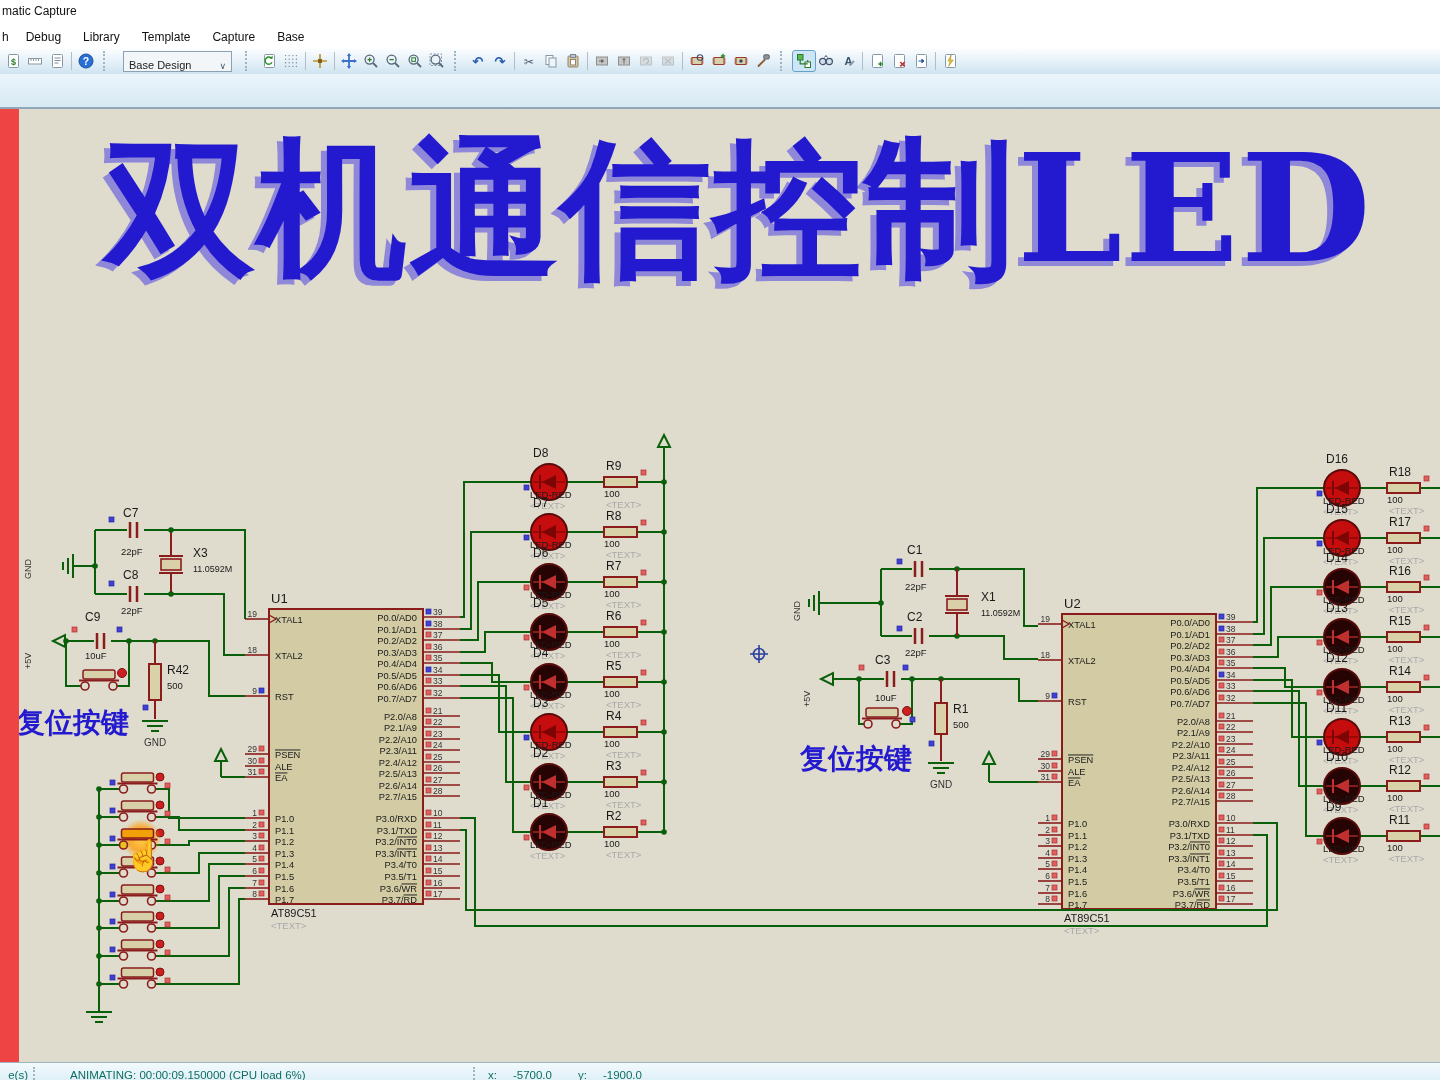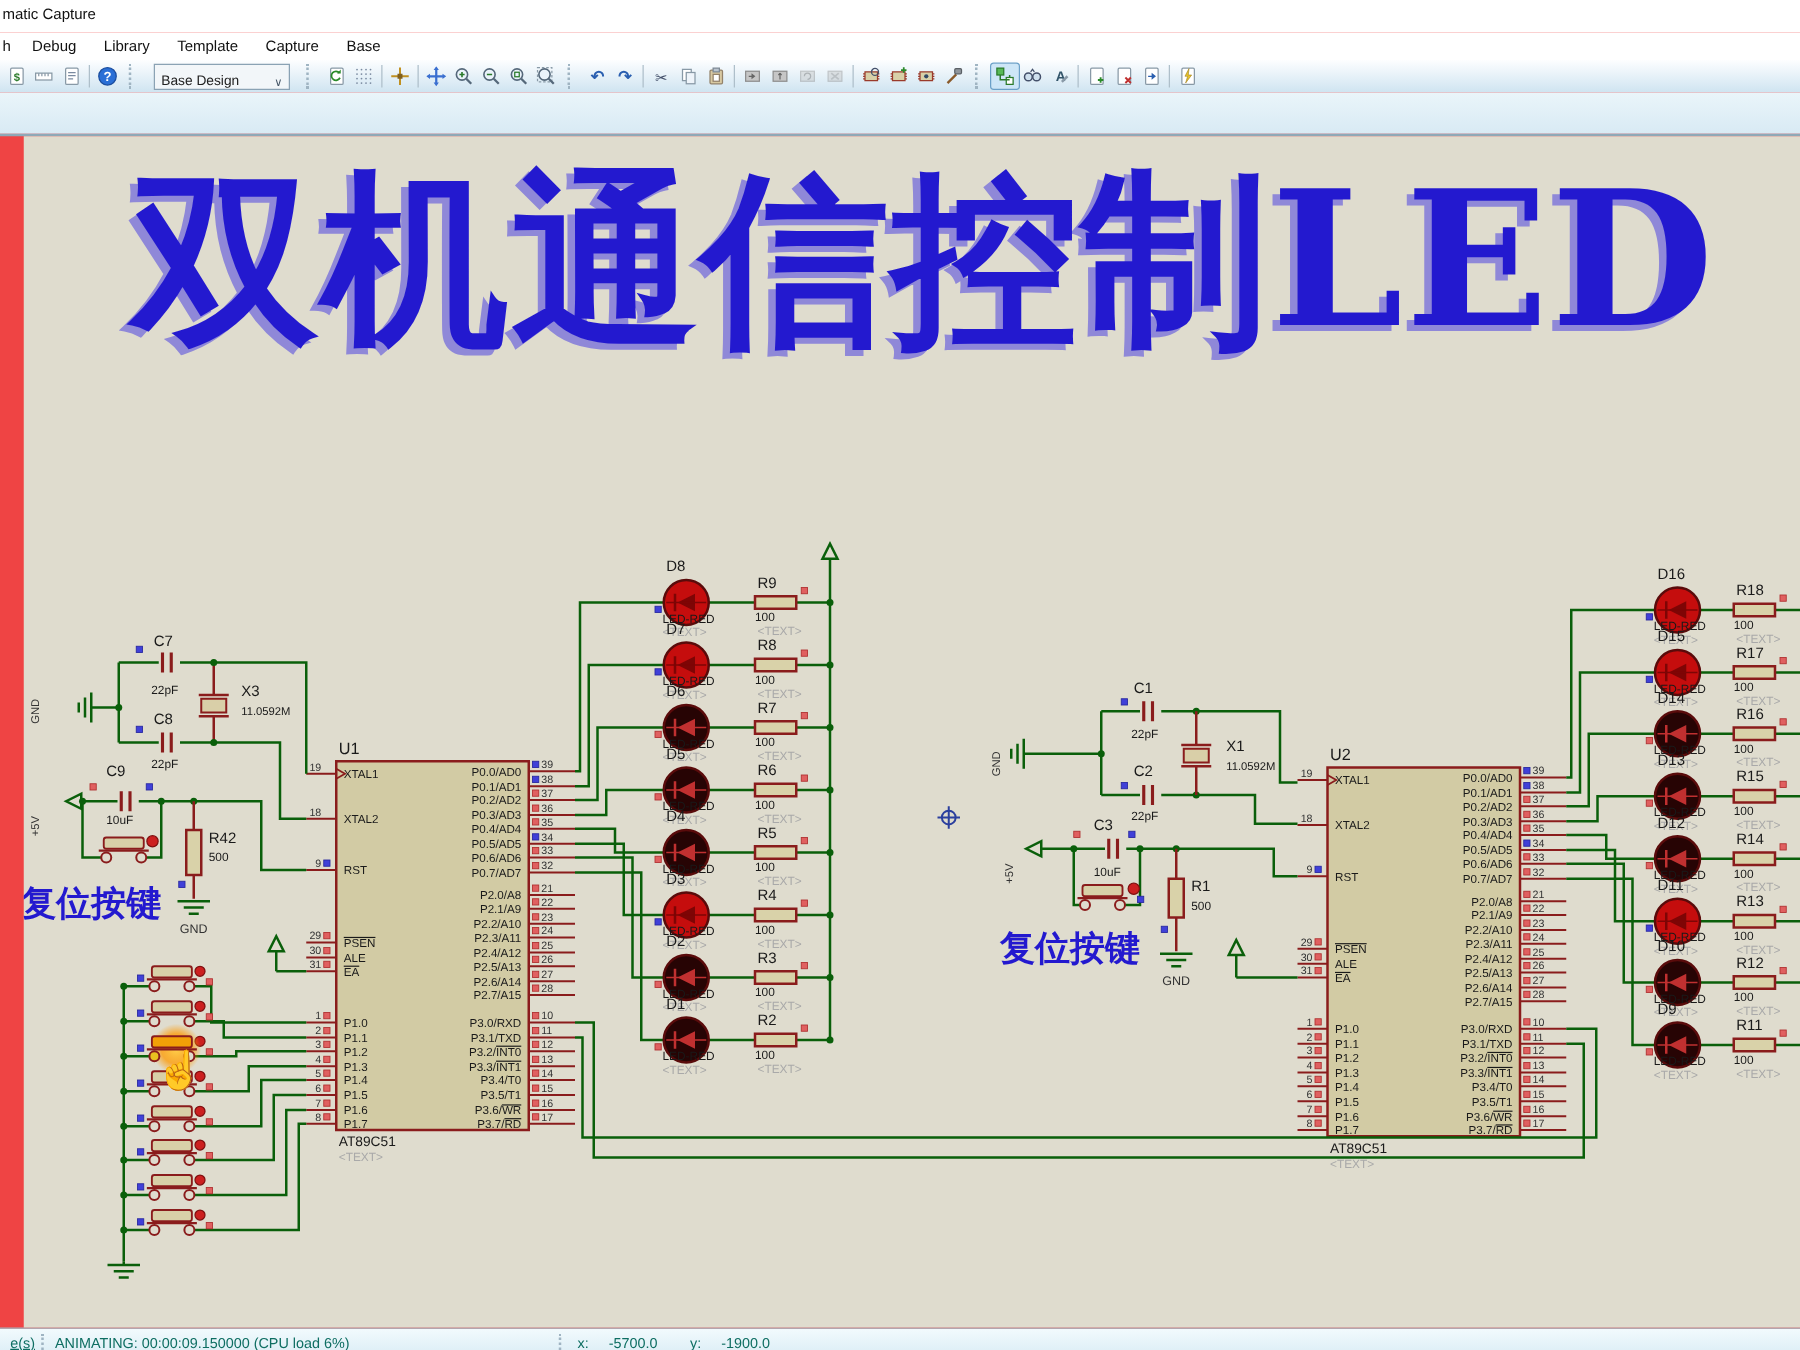--- a/index.html
+++ b/index.html
@@ -18,21 +18,21 @@
   .dropdown{width:97px;height:19px;background:#f2f6f9;border:1px solid #8aa2b4;font-size:11px;color:#222;display:flex;align-items:flex-end;justify-content:space-between;padding:0 5px;margin:0 7px;}
   .dd-arr{font-size:9px;color:#456;}
   .toolbar2{height:33px;background:linear-gradient(#eaf5fa,#d8eaf4);border-bottom:2px solid #8fa8b7;}
   .canvas{position:relative;width:1440px;height:953px;background:#dfdcce;overflow:hidden;margin-left:19px;}
   .heading{position:absolute;left:86px;top:18px;font-family:"DejaVu Serif","Liberation Serif",serif;font-weight:bold;font-size:150px;line-height:162px;color:#2319cf;white-space:nowrap;letter-spacing:2px;text-shadow:-6px 5px 0 #8f88d8;}
   .reset{position:absolute;font-size:28px;font-weight:bold;color:#2319cf;white-space:nowrap;font-family:"DejaVu Serif","Liberation Serif",serif;}
   #sch{position:absolute;left:0;top:0;}
   .statusbar{height:23px;background:linear-gradient(#f2fafd,#d9ecf5);border-top:1px solid #9fb6c2;display:flex;align-items:center;font-size:11.5px;color:#0e6e62;}
   .sb1{width:28px;text-align:right;text-decoration:underline;}
   .sbsep{border-left:2px dotted #9fb4c2;height:16px;margin:0 5px;}
-  .sb2{width:398px;padding-left:4px;white-space:nowrap;}
+  .sb2{width:398px;padding-left:4px;white-space:nowrap;margin-left:26px;}
   .sb3{display:flex;align-items:center;padding-left:8px;}
   .sb3 .lab{margin-right:16px;}
   .sb3 .val{margin-right:26px;}
 </style>
 </head>
 <body>
 
 <div class="window">
   <div class="titlebar">
     <span>matic Capture</span>

